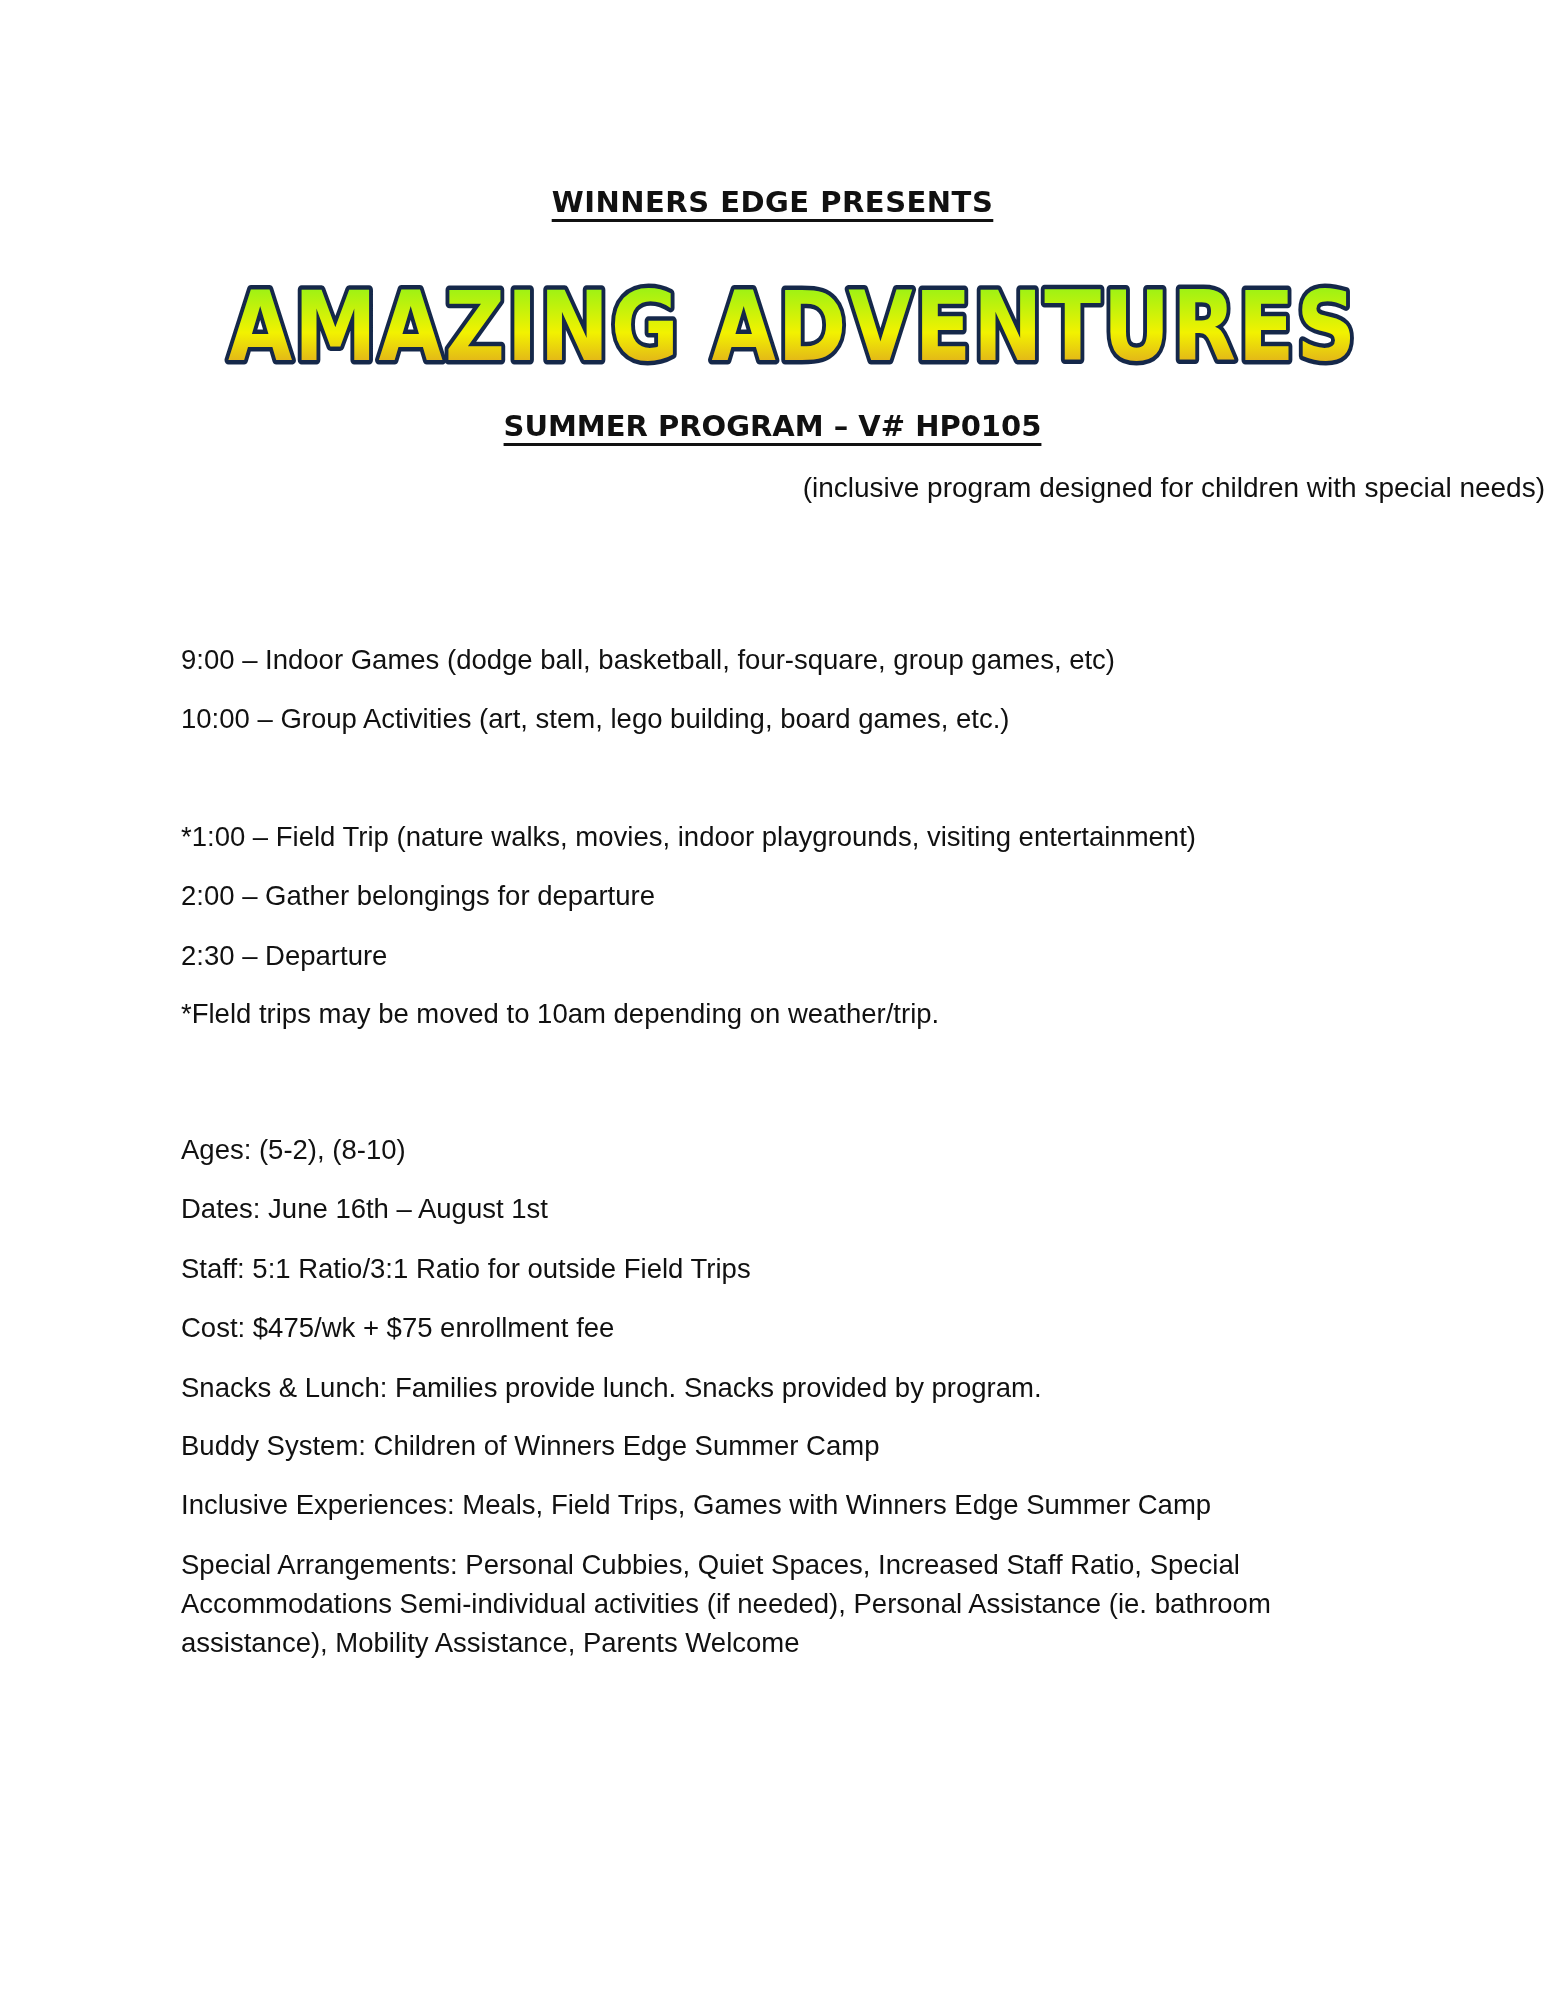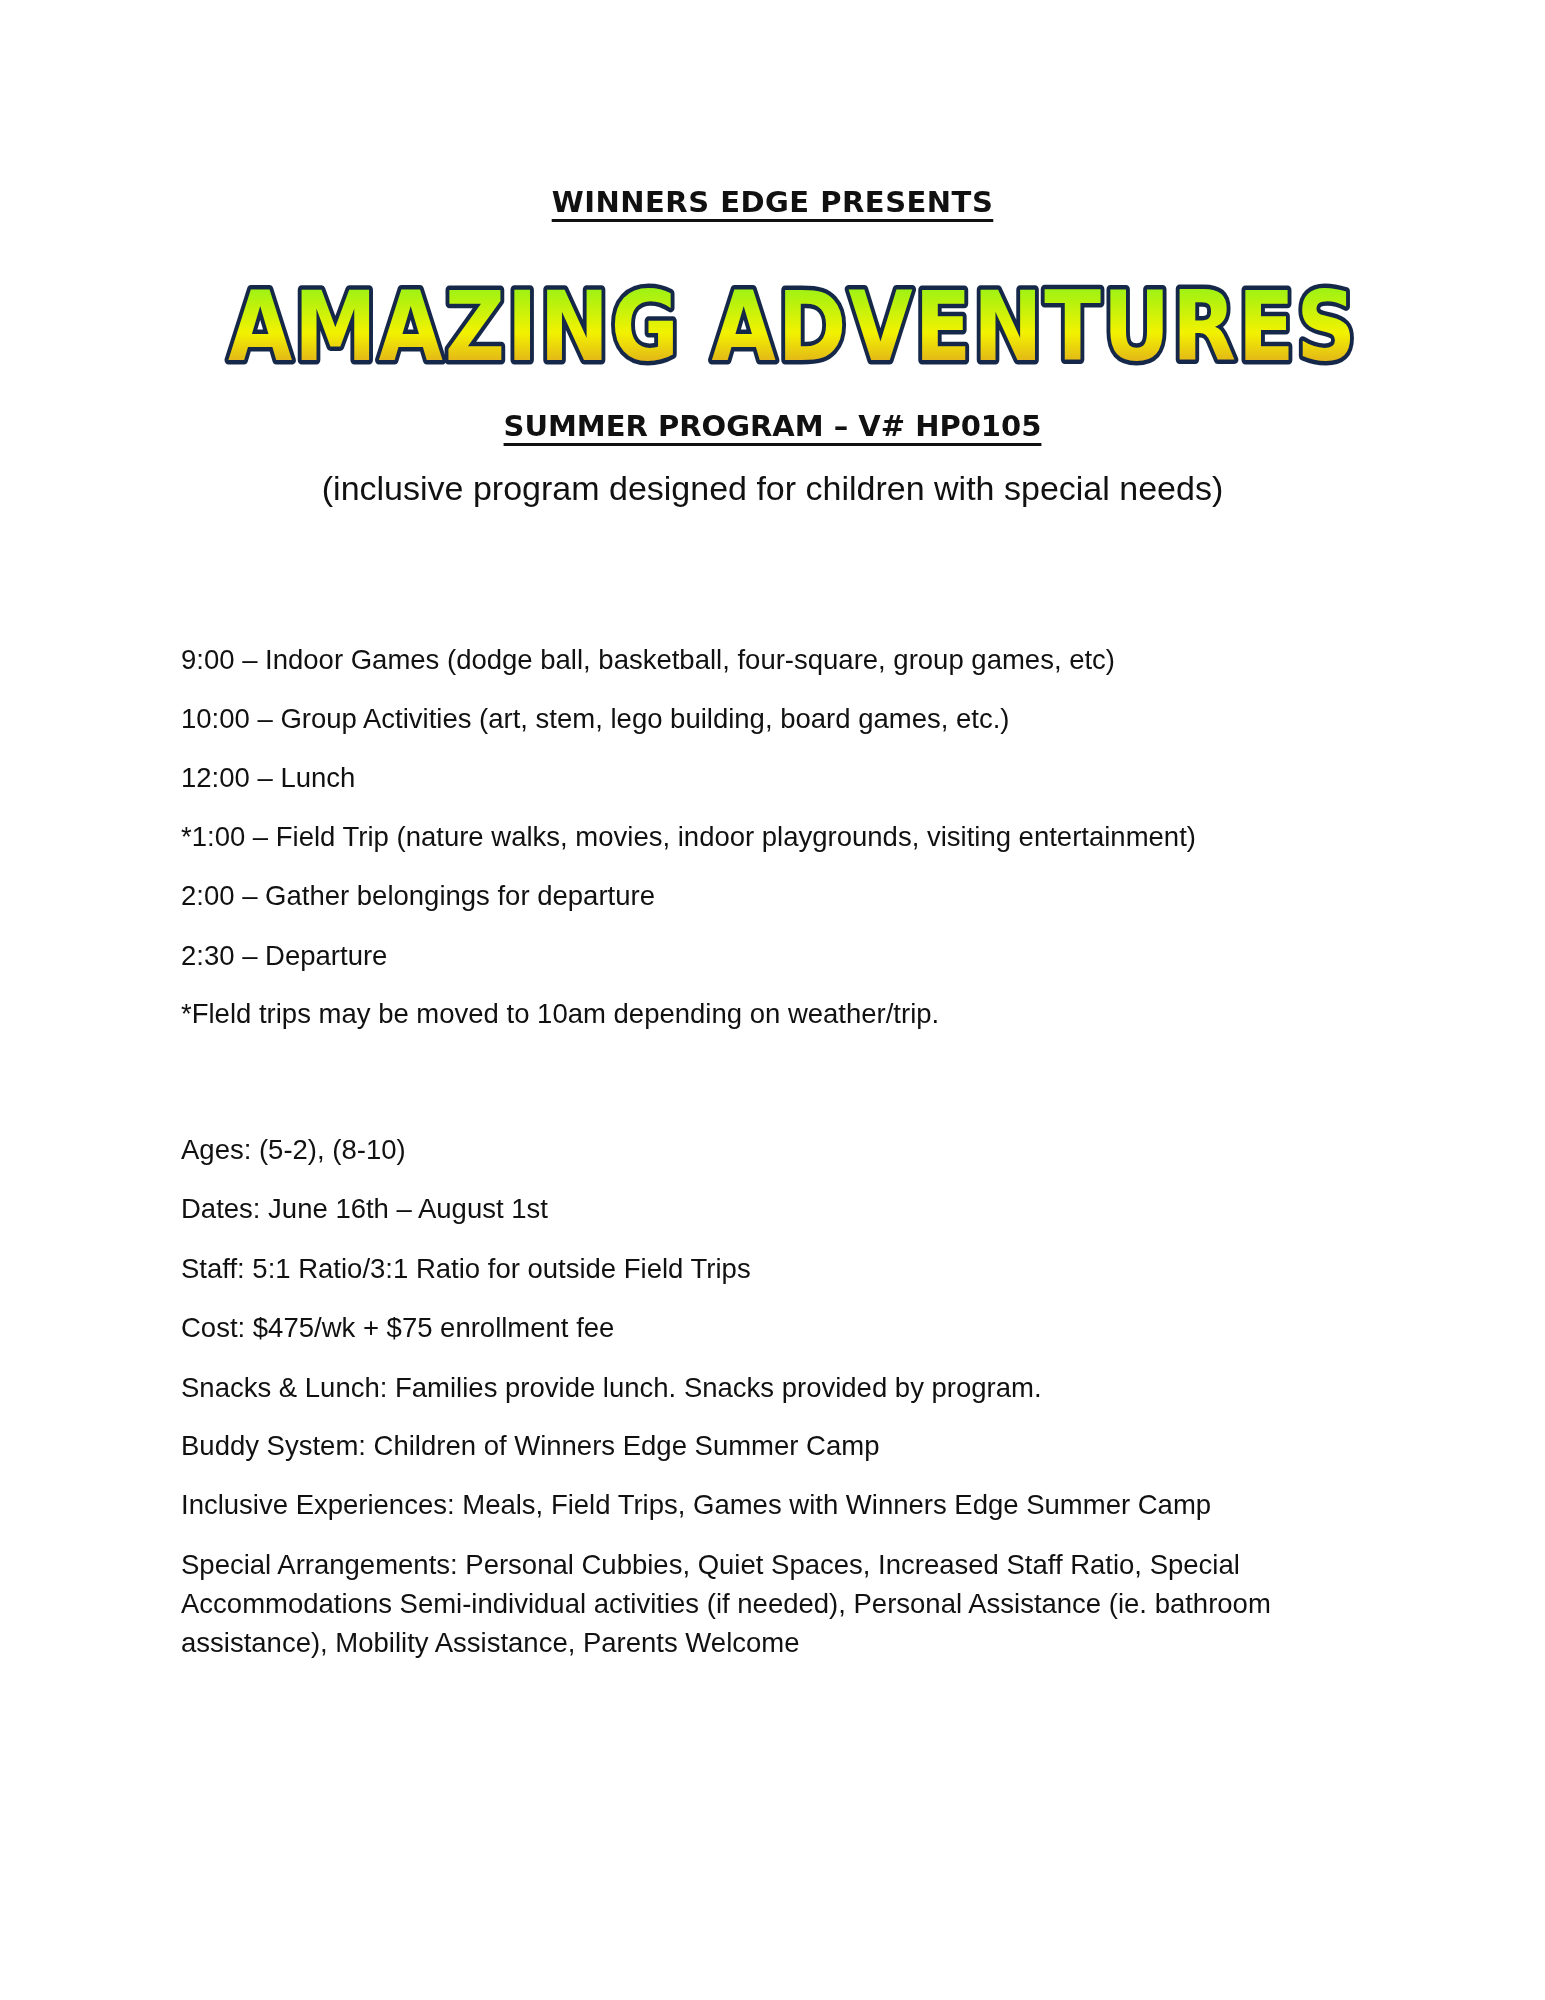--- a/index.html
+++ b/index.html
@@ -65,22 +65,22 @@
     .subtitle span {
       text-decoration: underline;
       text-decoration-thickness: 3px;
       text-underline-offset: 7px;
     }
     .tagline {
       position: absolute;
       left: 0;
       width: 100%;
       top: 468px;
-      text-align: center;
-      font-size: 34px;
+      text-align: right;
+      font-size: 28px;
       line-height: 40px;
     }
     .body-text {
       position: absolute;
       left: 181px;
       width: 1200px;
       font-size: 27.5px;
       line-height: 40px;
       white-space: nowrap;
     }
@@ -113,21 +113,20 @@
   </div>
 
   <div class="subtitle">
     <span>SUMMER PROGRAM – V# HP0105</span>
   </div>
 
   <div class="tagline">(inclusive program designed for children with special needs)</div>
 
   <div class="body-text" style="top:640px">9:00 – Indoor Games (dodge ball, basketball, four-square, group games, etc)</div>
   <div class="body-text" style="top:699px">10:00 – Group Activities (art, stem, lego building, board games, etc.)</div>
-  <div class="body-text" style="top:758px">12:00 – Lunch</div>
   <div class="body-text" style="top:817px">*1:00 – Field Trip (nature walks, movies, indoor playgrounds, visiting entertainment)</div>
   <div class="body-text" style="top:876px">2:00 – Gather belongings for departure</div>
   <div class="body-text" style="top:936px">2:30 – Departure</div>
   <div class="body-text" style="top:994px">*Fleld trips may be moved to 10am depending on weather/trip.</div>
 
   <div class="body-text" style="top:1130px">Ages: (5-2), (8-10)</div>
   <div class="body-text" style="top:1189px">Dates: June 16th – August 1st</div>
   <div class="body-text" style="top:1249px">Staff: 5:1 Ratio/3:1 Ratio for outside Field Trips</div>
   <div class="body-text" style="top:1308px">Cost: $475/wk + $75 enrollment fee</div>
   <div class="body-text" style="top:1368px">Snacks &amp; Lunch: Families provide lunch. Snacks provided by program.</div>

